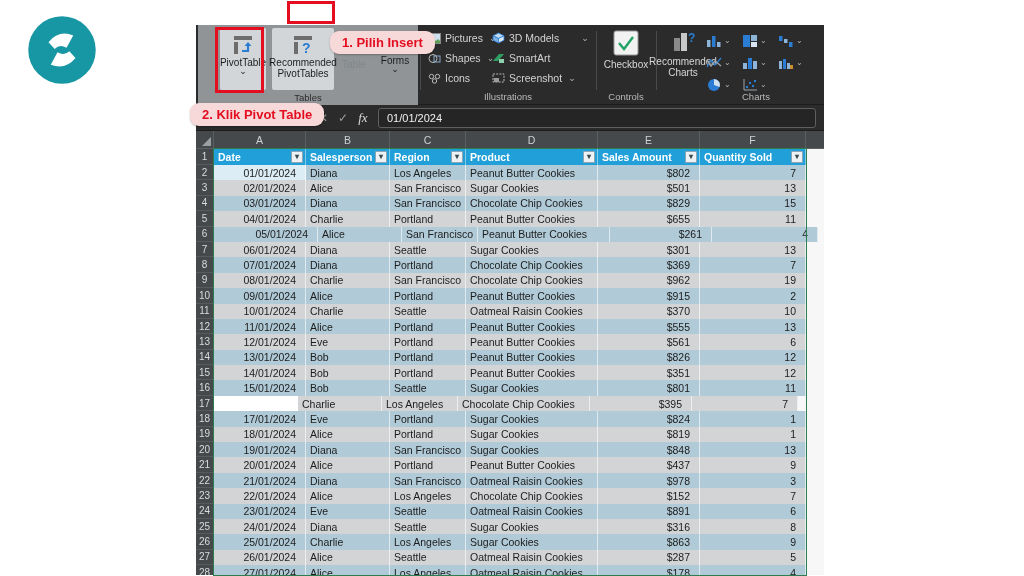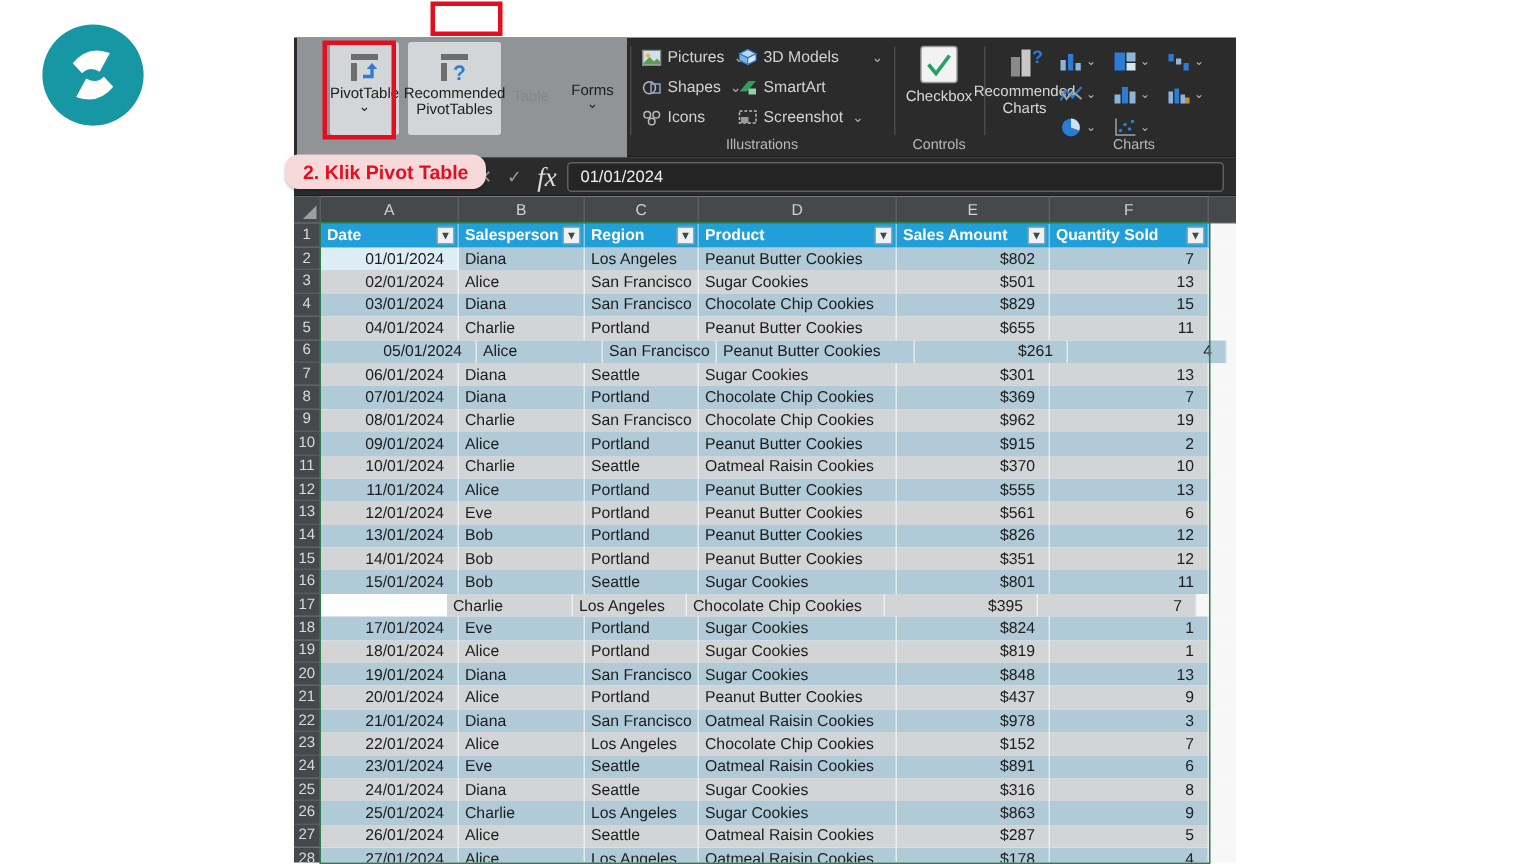--- a/index.html
+++ b/index.html
@@ -44,21 +44,21 @@
   .chart-grid { position:absolute; left:510px; top:5px; width:110px; display:grid;
                 grid-template-columns:36px 36px 36px; grid-auto-rows:22px; }
   .chart-cell { display:flex; align-items:center; gap:2px; }
   .chart-cell .chev { font-size:8px; color:#b5b5b5; }
 
   
   .fbar { position:absolute; left:0; top:105px; width:628px; height:26px; background:#2b2b2b;
           border-bottom:1px solid #1c1c1c; }
   .fbar-icons { position:absolute; left:122px; top:0; height:26px; display:flex; gap:10px;
                 align-items:center; color:#9a9a9a; font-size:12px; }
-  .fx { font-family:"Liberation Serif", serif; font-style:italic; color:#dcdcdc; font-size:18px; }
+  .fx { font-family:"Liberation Serif", serif; font-style:italic; color:#dcdcdc; font-size:13px; }
   .fbar-field { position:absolute; left:182px; top:3px; width:438px; height:20px;
                 background:#252525; border:1px solid #5f5f5f; border-radius:3px; color:#f0f0f0;
                 font-size:11px; display:flex; align-items:center; padding-left:8px; }
 
   
   .sheet { position:absolute; left:0; top:131px; width:628px; height:445px; background:#ffffff; }
   .g-row { display:flex; }
   .letters-row { height:18px; background:#45494b; }
   .corner { width:18px; position:relative; border-right:1px solid #5a5f61;
             border-bottom:1px solid #5a5f61; background:#45494b; }
@@ -142,20 +142,21 @@
               <text x="11" y="20" font-size="14" fill="#2b7cd3" font-weight="bold">?</text>
             </svg>
           </span>
           <span>Recommended PivotTables</span>
         </div>
         <span class="dimtext" style="left:144px; top:34px;">Table</span>
         <div class="big-btn" style="left:178px; top:30px; width:38px; color:#1c1c1c;text-align:center;">
           <span>Forms</span>
           <span class="chev">⌄</span>
         </div>
+        <div class="grouplabel">Tables</div>
       </div>
 
       <div class="vdiv" style="left:224px;"></div>
 
       <div>
         <div class="small-item" style="left:232px; top:7px;">
           <span>
             <svg width="13" height="11" viewBox="0 0 13 11">
                 <rect x="0.5" y="0.5" width="12" height="10" fill="#cfe0ee" stroke="#888"></rect>
                 <circle cx="4" cy="4" r="1.4" fill="#e8b33c"></circle>
@@ -657,15 +658,16 @@
             <div class="dcell c-right" style="width: 106px;">4</div>
             <div class="dfiller"></div>
           </div>
         </div>
       </div>
 
   </div>
 
   <div class="redbox" style="left:287px; top:1px; width:48px; height:23px;"></div>
   <div class="redbox" style="left:215px; top:27px; width:49px; height:66px;"></div>
+  <div class="badge" style="left:330px; top:31px;">1. Pilih Insert</div>
   <div class="badge" style="left:190px; top:103px;">2. Klik Pivot Table</div>
 
 </div>
 
 </body></html>

